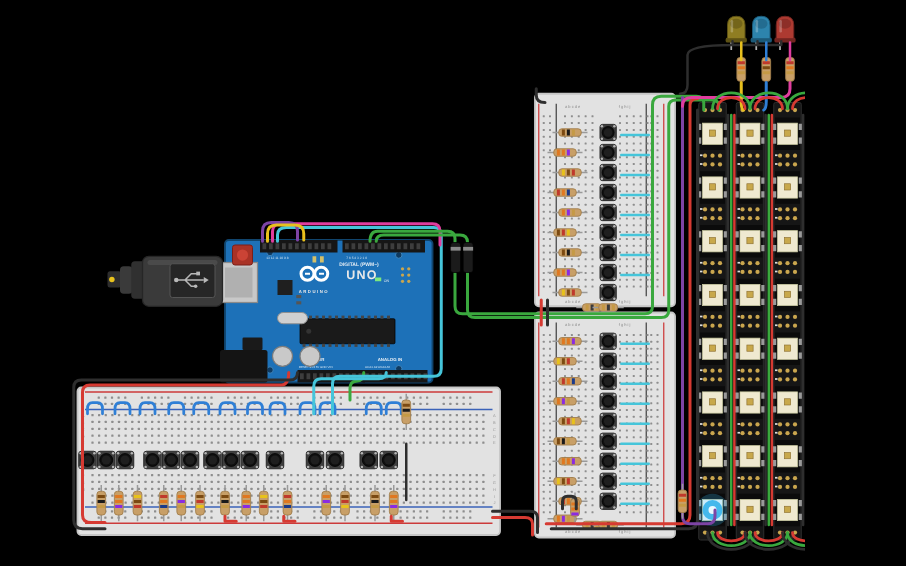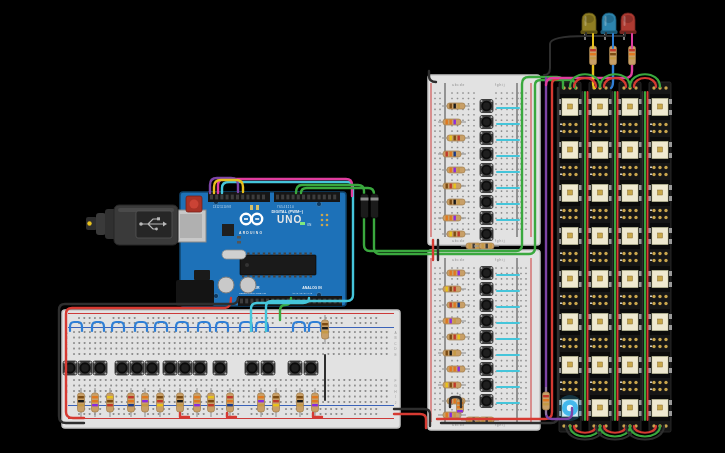--- a/index.html
+++ b/index.html
@@ -1,16 +1,16 @@
 <!DOCTYPE html>
 <html><head>
 <meta charset="utf-8">
 <style>
   html,body{margin:0;padding:0;background:#000;}
-  #stage{width:725px;height:453px;position:relative;overflow:hidden;background:#fca5a5;}
+  #stage{width:644px;height:453px;position:relative;overflow:hidden;background:#fca5a5;}
   svg{display:block;}
   text{font-family:"Liberation Sans",sans-serif;}
 </style>
 </head>
 <body>
 
 <div id="stage">
   <svg id="scene" width="725" height="453" viewBox="0 0 725 453">
       <rect x="0" y="0" width="725" height="453" fill="#000000"></rect>
       <g>

